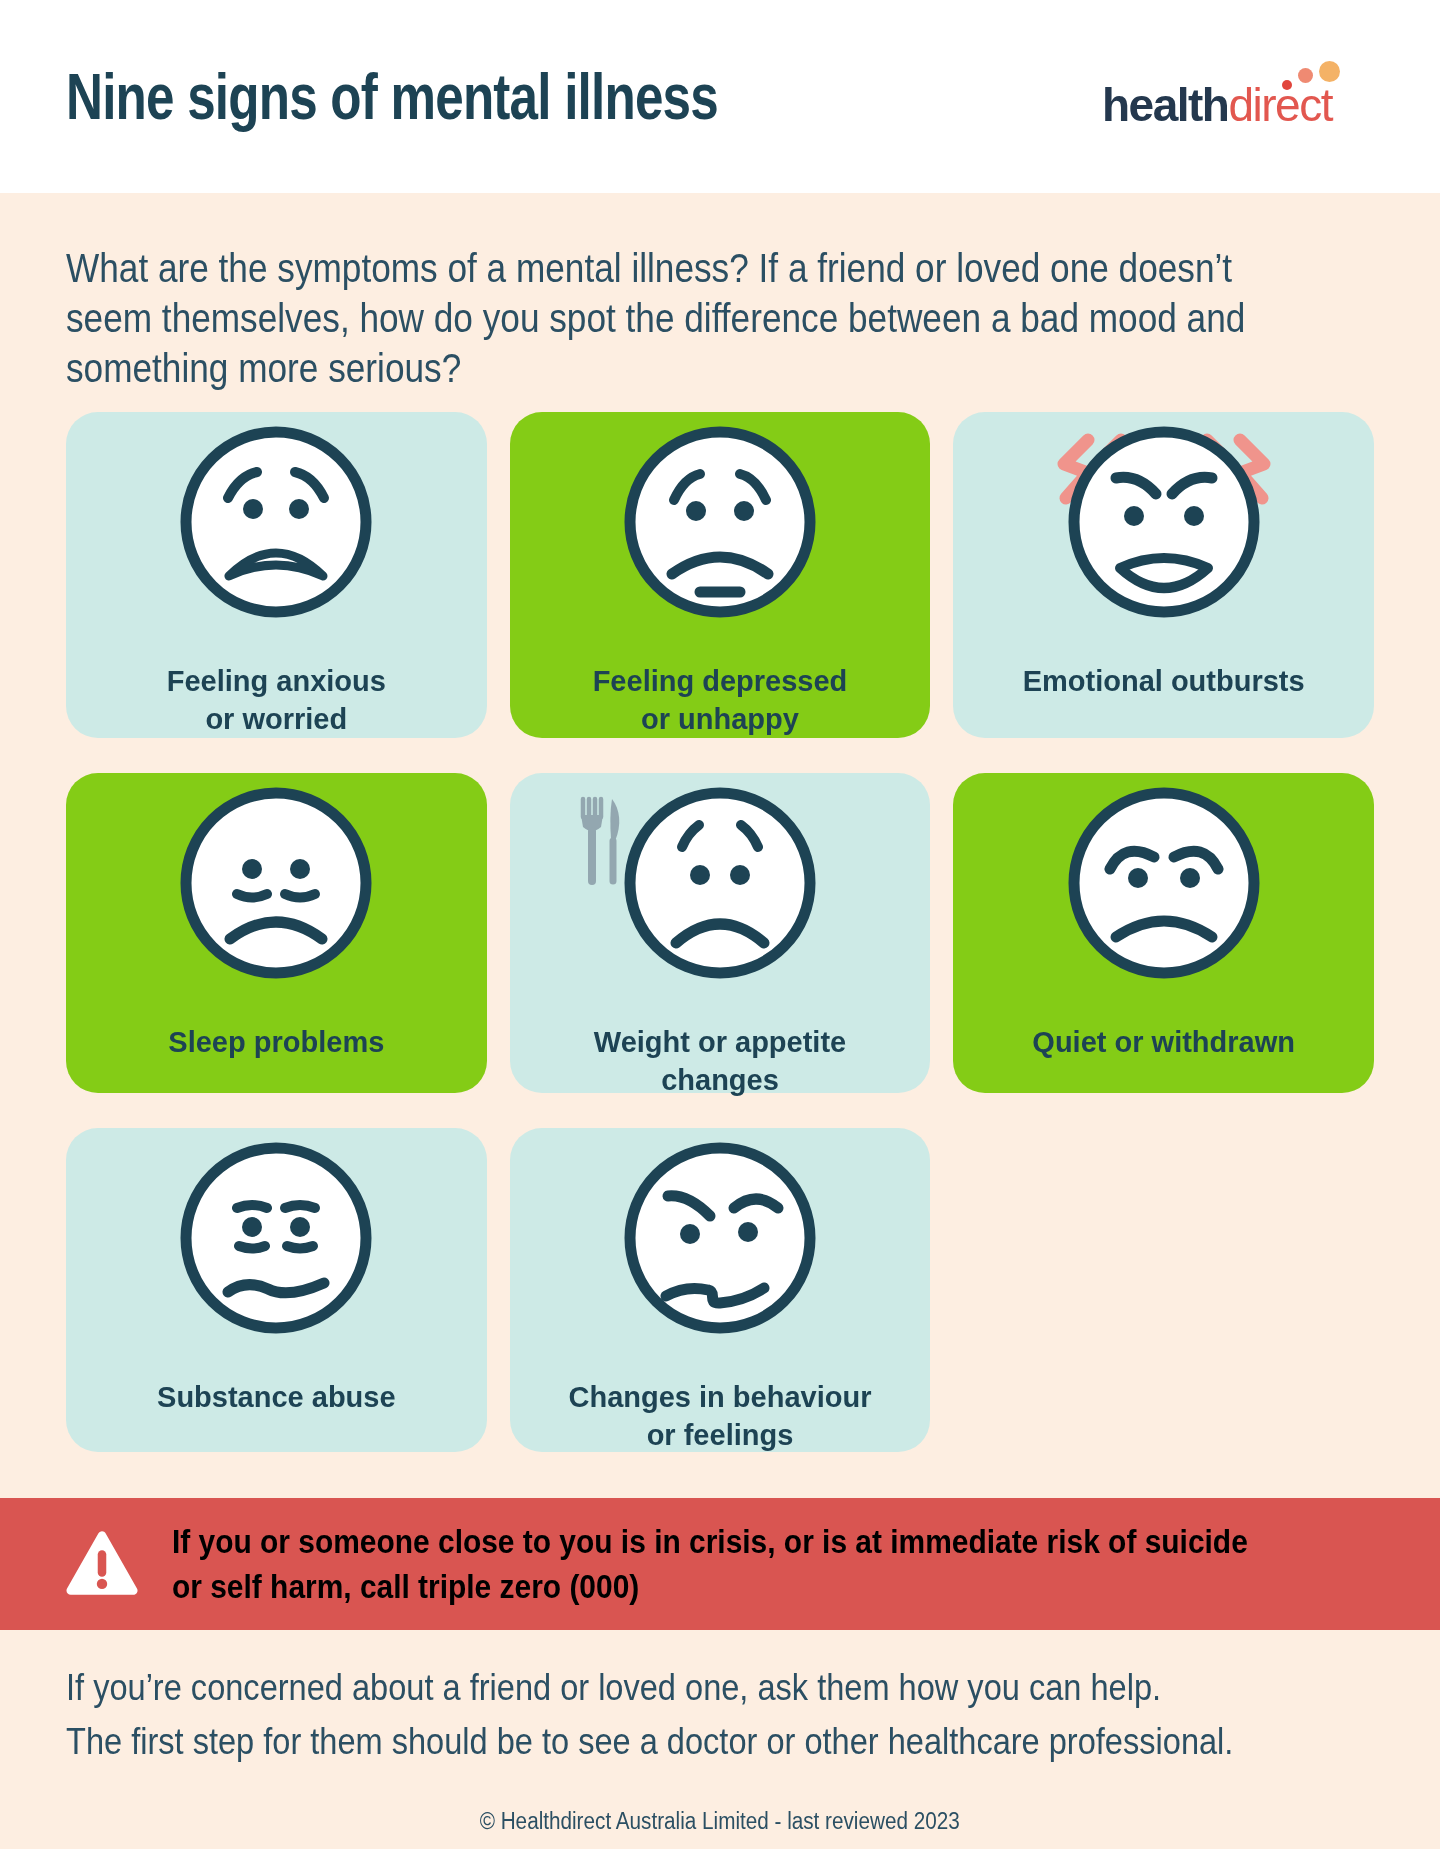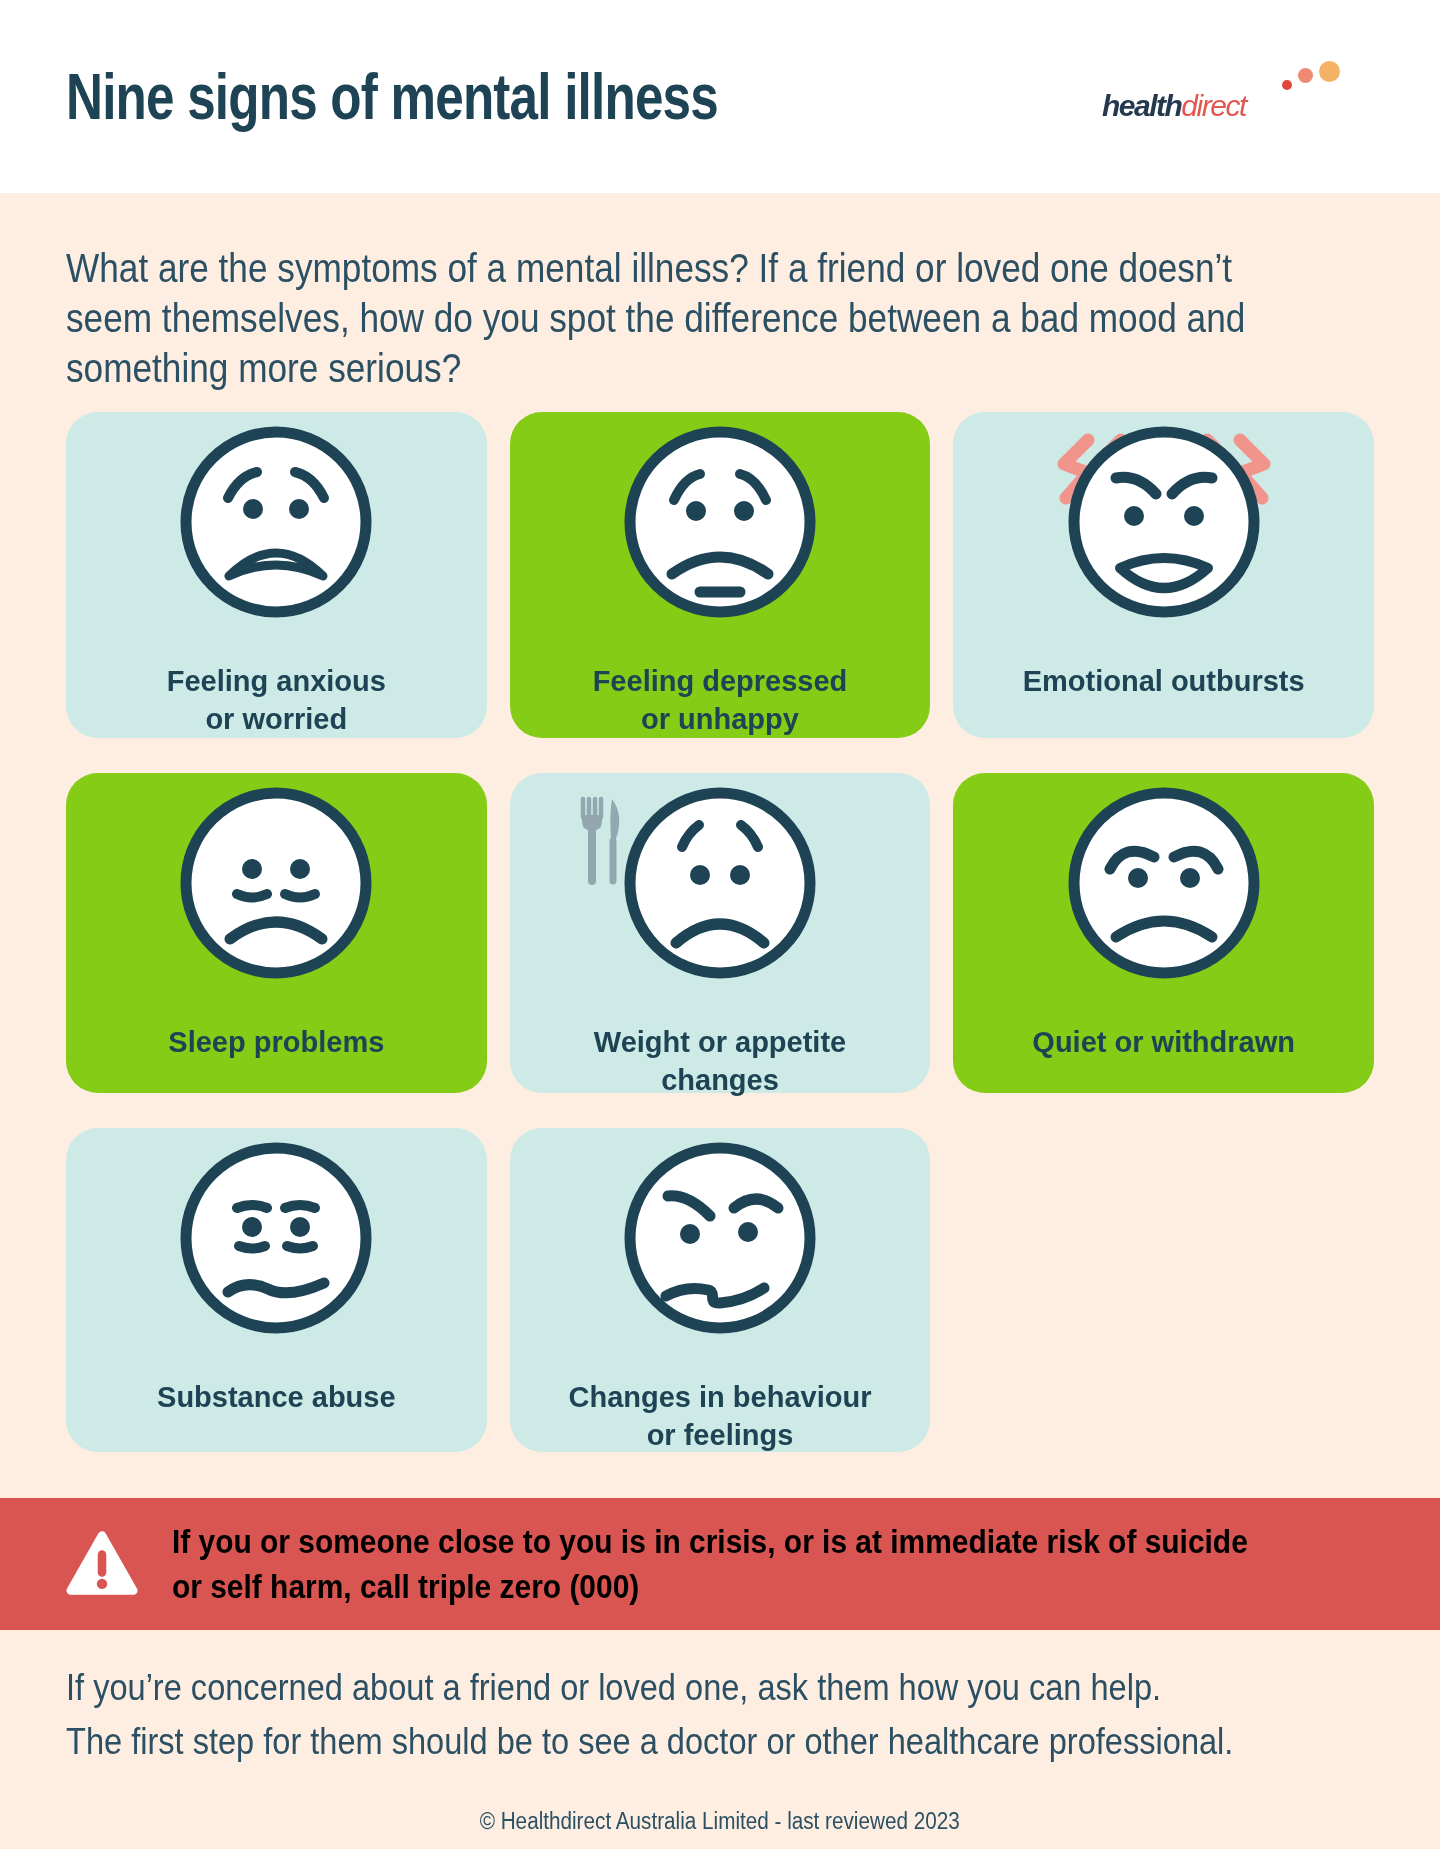--- a/index.html
+++ b/index.html
@@ -12,21 +12,21 @@
   header{
     height:193px; background:#ffffff; display:flex; align-items:center;
     justify-content:space-between; padding:0 66px;
   }
   .title{
     font-size:64px; font-weight:700; color:#1d4354; letter-spacing:-1px;
     white-space:nowrap; transform:scaleX(0.80); transform-origin:left center;
   }
   .logo{ position:relative; width:272px; height:110px; flex:none; }
   .logo-text{
-    position:absolute; left:0; bottom:29px; font-style:italic; font-size:30px;
+    position:absolute; left:0; bottom:20px; font-size:46px;
     letter-spacing:-1.5px; white-space:nowrap;
   }
   .logo-health{ font-weight:700; color:#24384e; }
   .logo-direct{ font-weight:400; color:#e2574f; }
   .dot{ position:absolute; border-radius:50%; }
   .dot-red{ width:10px; height:10px; background:#e1453c; left:180px; top:38px; }
   .dot-coral{ width:15px; height:15px; background:#ef8a72; left:196px; top:26px; }
   .dot-amber{ width:21px; height:21px; background:#f4b266; left:217px; top:19px; }
   
   .intro{ padding:50px 52px 0 66px; }

